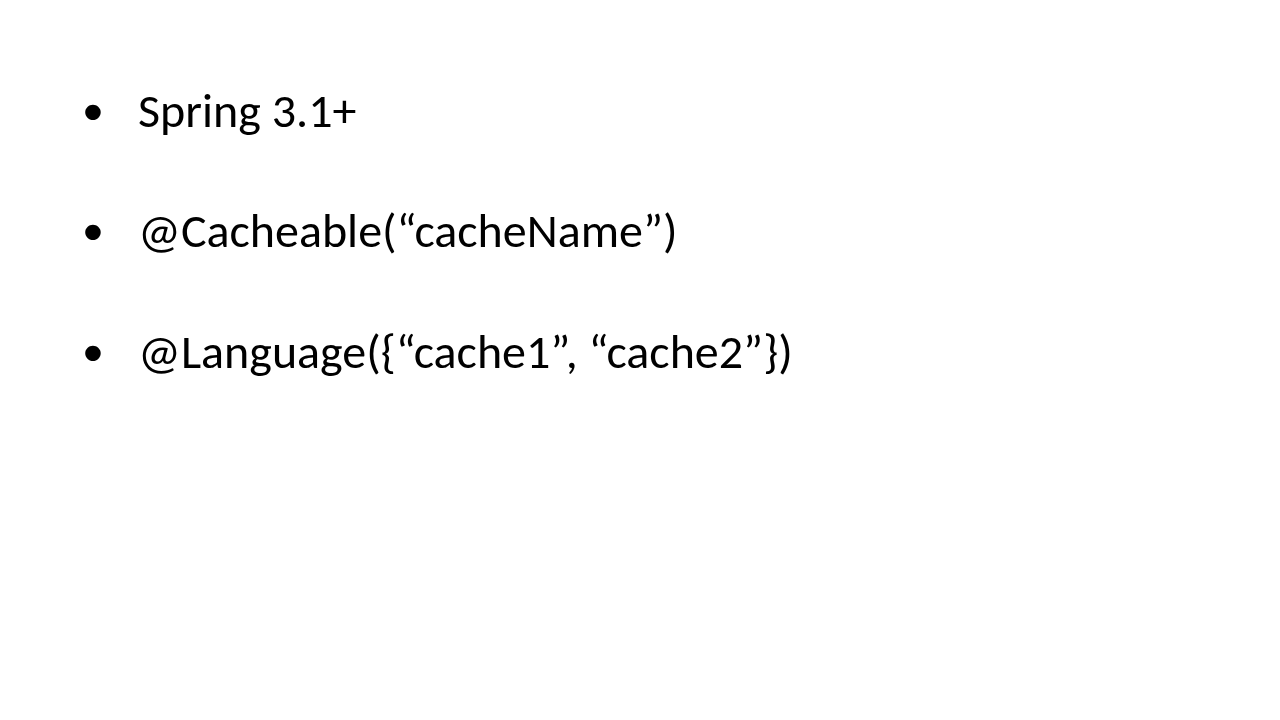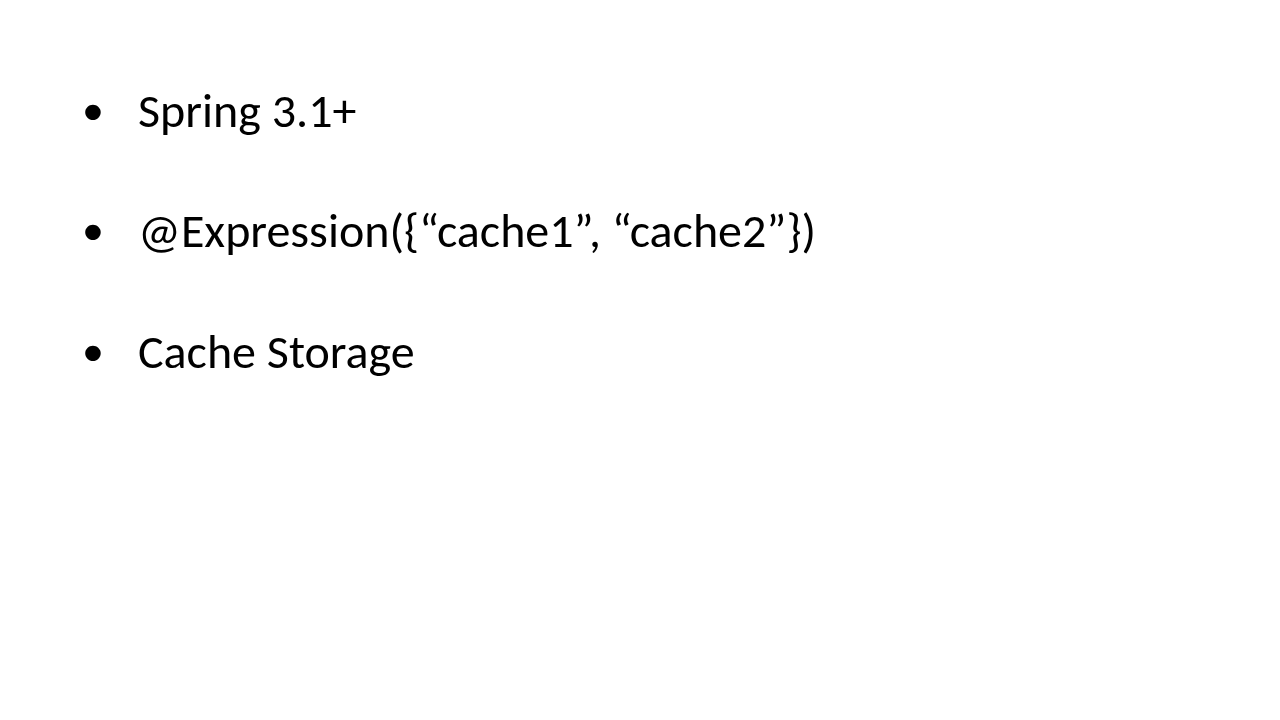--- a/index.html
+++ b/index.html
@@ -30,19 +30,18 @@
     }
   </style>
 </head>
 <body>
 
 <ul class="top">
   <li>
     <span>Spring 3.1+</span>
   </li>
   <li>
-    <span>@Expression({“cache1”, “cache2”})</span>
+    <span>@Cacheable(“cacheName”)</span>
   </li>
   <li>
-    <span>Cache Storage</span>
-    
+    <span>@Language({“cache1”, “cache2”})</span>
   </li>
 </ul>
 
 </body></html>

